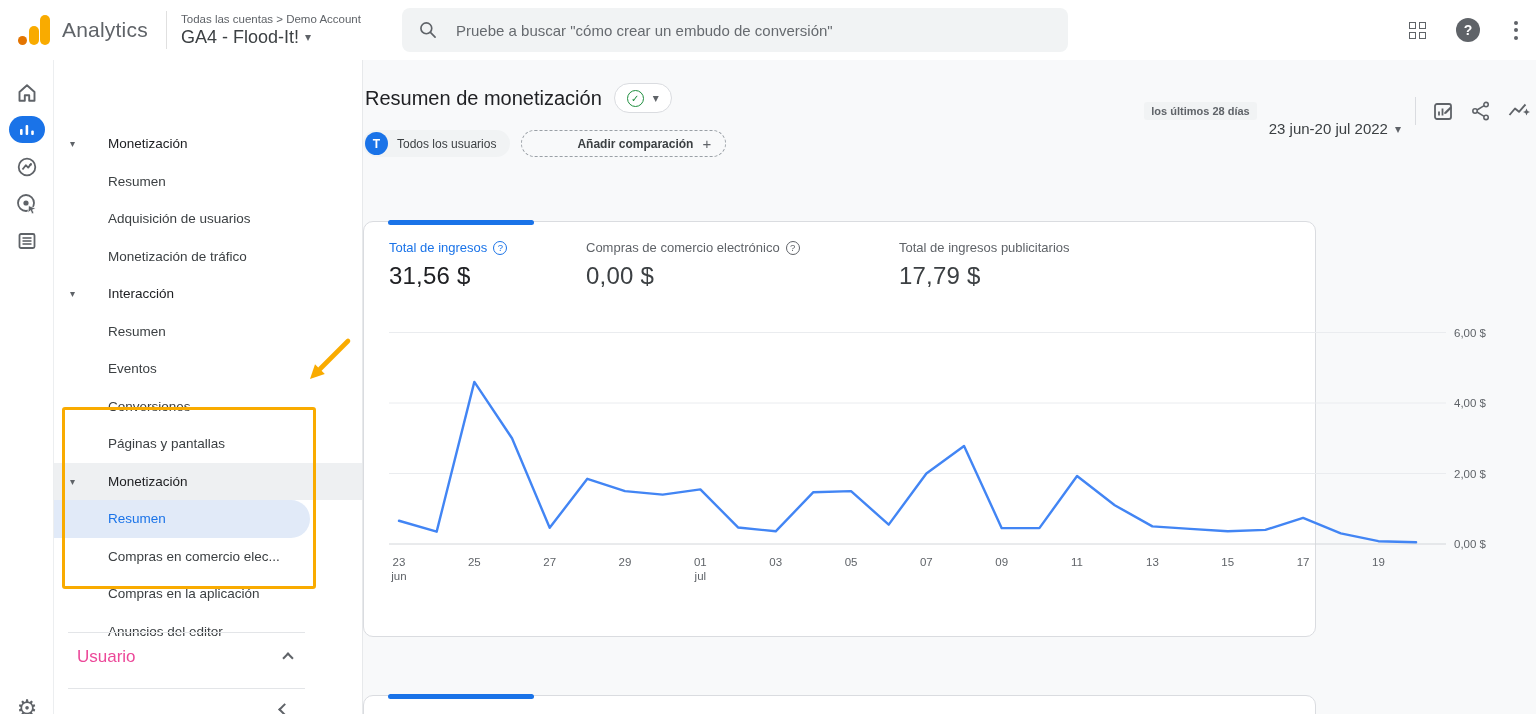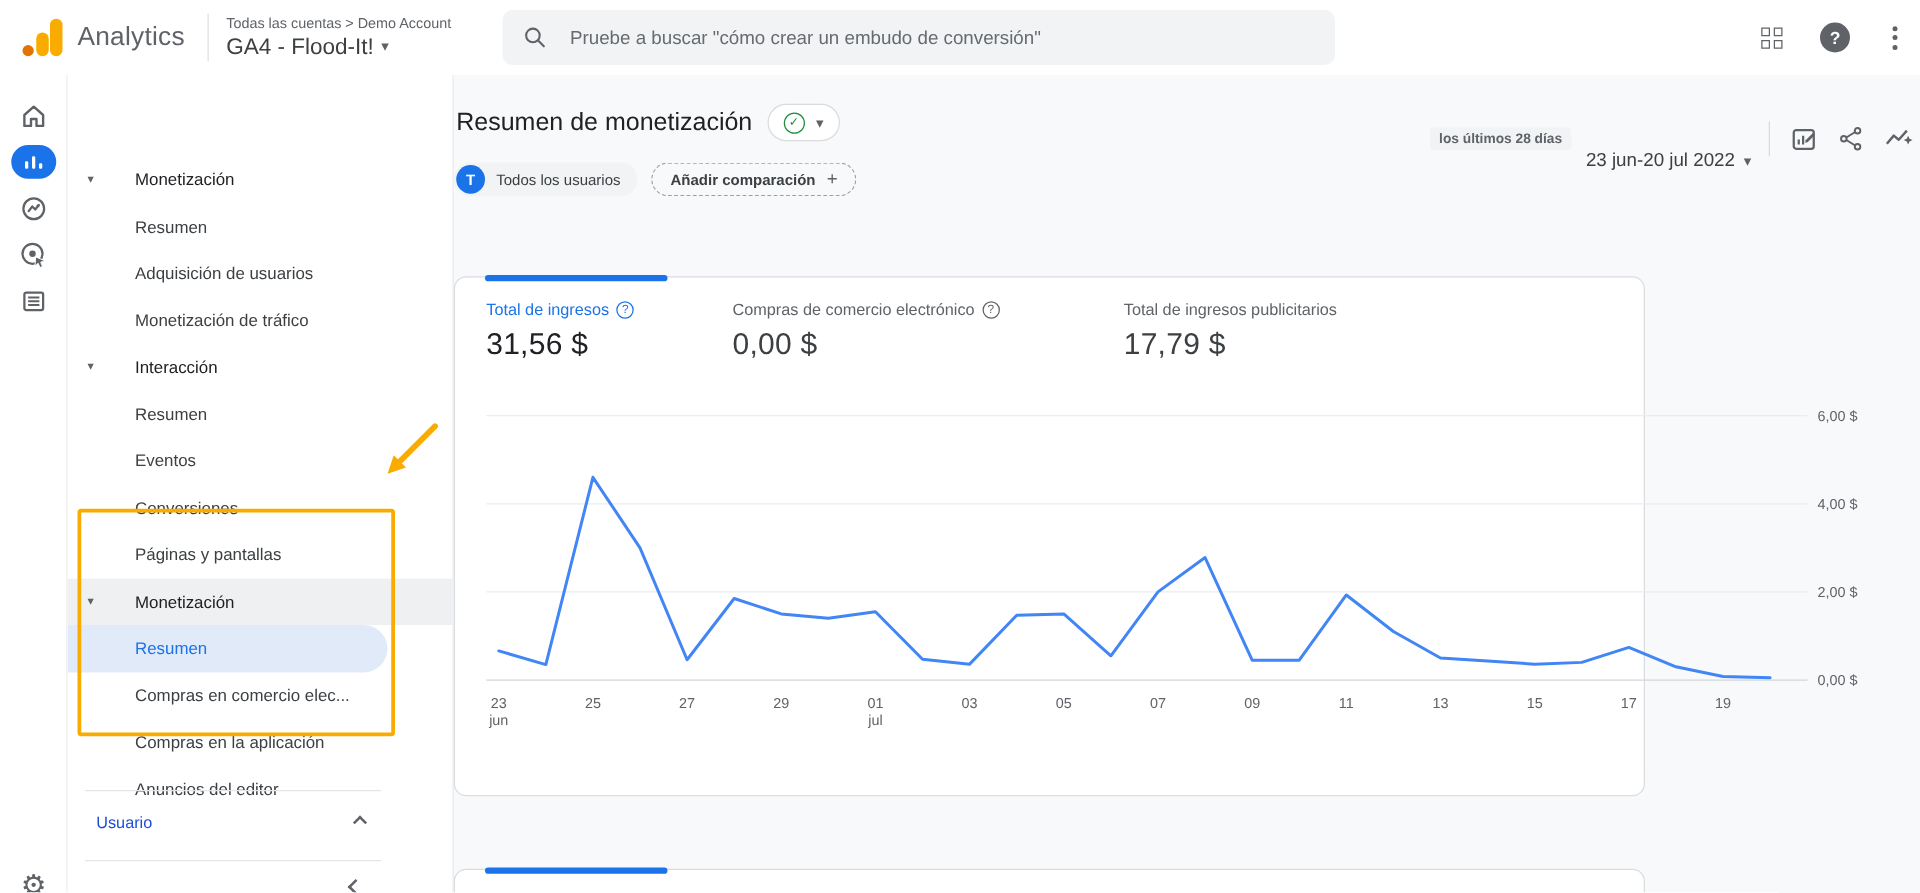--- a/index.html
+++ b/index.html
@@ -42,21 +42,21 @@
   .nav-rows { position:absolute; top:65px; left:0; width:100%; }
   .nav-row { position:relative; height:37.5px; display:flex; align-items:center; font-size:13.5px; color:#3c4043; cursor:pointer; }
   .nav-row .tri { position:absolute; left:16px; font-size:10px; color:#5f6368; }
   .nav-row .lbl { padding-left:54px; white-space:nowrap; }
   .nav-row.section .lbl { color:#202124; }
   .nav-row.hl-bg { background:#eef0f2; }
   .nav-row.selected { background:#e1eaf8; border-radius:0 19px 19px 0; width:256px; }
   .nav-row.selected .lbl { color:#1a73e8; }
   .nav-divider { position:absolute; left:14px; width:237px; height:1px; background:#e3e5e8; }
   .nav-collection { position:absolute; left:0; width:100%; height:34px; display:flex; align-items:center; cursor:pointer; }
-  .nav-collection .lbl { padding-left:23px; font-size:13px; color:#1d4ed8; }
+  .nav-collection .lbl { padding-left:23px; font-size:17px; color:#ec4899; }
   .chev-up { position:absolute; left:230px; top:14px; width:8px; height:8px; border-right:2px solid #5f6368; border-bottom:2px solid #5f6368; transform:rotate(-135deg); }
   .chev-left { position:absolute; left:226px; top:645px; width:9px; height:9px; border-right:2px solid #5f6368; border-bottom:2px solid #5f6368; transform:rotate(135deg); }
 
   
   .anno-box { position:absolute; left:8px; top:347px; width:254px; height:182px; border:3px solid #f9ab00; border-radius:3px; pointer-events:none; z-index:15; }
   .anno-arrow { position:absolute; left:300px; top:333px; z-index:40; pointer-events:none; }
 
   
   .content { position:absolute; top:60px; left:363px; width:1173px; height:654px; background:#f8f9fa; }
   .page-head { position:absolute; top:23px; left:2px; display:flex; align-items:center; gap:12px; }
@@ -66,21 +66,21 @@
   .date-group { position:absolute; top:24px; right:4px; display:flex; align-items:center; gap:12px; }
   .date-hint { font-size:11px; font-weight:bold; color:#5f6368; background:#f1f3f4; padding:3px 7px; border-radius:3px; }
   .date-range { display:flex; align-items:center; gap:7px; font-size:15px; color:#3c4043; cursor:pointer;margin-top:36px; }
   .vdiv { width:1px; height:28px; background:#dadce0; margin:0 2px; }
   .icon-btn { width:26px; height:26px; display:flex; align-items:center; justify-content:center; cursor:pointer; }
   .chips-row { position:absolute; top:70px; left:0; display:flex; align-items:center; gap:11px; }
   .chip-user { display:flex; align-items:center; gap:9px; height:27px; padding:0 14px 0 2px; background:#f1f3f4; border-radius:14px; cursor:pointer; }
   .chip-avatar { width:23px; height:23px; border-radius:50%; background:#1a73e8; color:#fff; font-size:12px; font-weight:bold; display:flex; align-items:center; justify-content:center; }
   .chip-user .txt { font-size:12px; color:#3c4043; }
   .chip-add { display:flex; align-items:center; gap:9px; height:27px; padding:0 14px; border:1px dashed #9aa0a6; border-radius:14px; background:transparent; cursor:pointer; }
-  .chip-add .txt { font-size:12px; font-weight:bold; color:#3c4043; }
+  .chip-add .txt { font-size:12px; font-weight:bold; color:#3c4043;margin-left:41px; }
   .chip-add .plus { font-size:15px; color:#5f6368; }
 
   
   .card { position:absolute; left:0; width:953px; background:#fff; border:1px solid #dadce0; border-radius:10px; }
   .card1 { top:161px; height:416px; }
   .card2 { top:635px; height:70px; }
   .tab-indicator { position:absolute; top:-2px; left:24px; width:146px; height:5px; border-radius:3px; background:#1a73e8; }
   .metric { position:absolute; top:18px; }
   .metric .m-label { display:flex; align-items:center; gap:6px; font-size:13px; color:#5f6368; cursor:pointer; }
   .metric.active .m-label { color:#1a73e8; }

